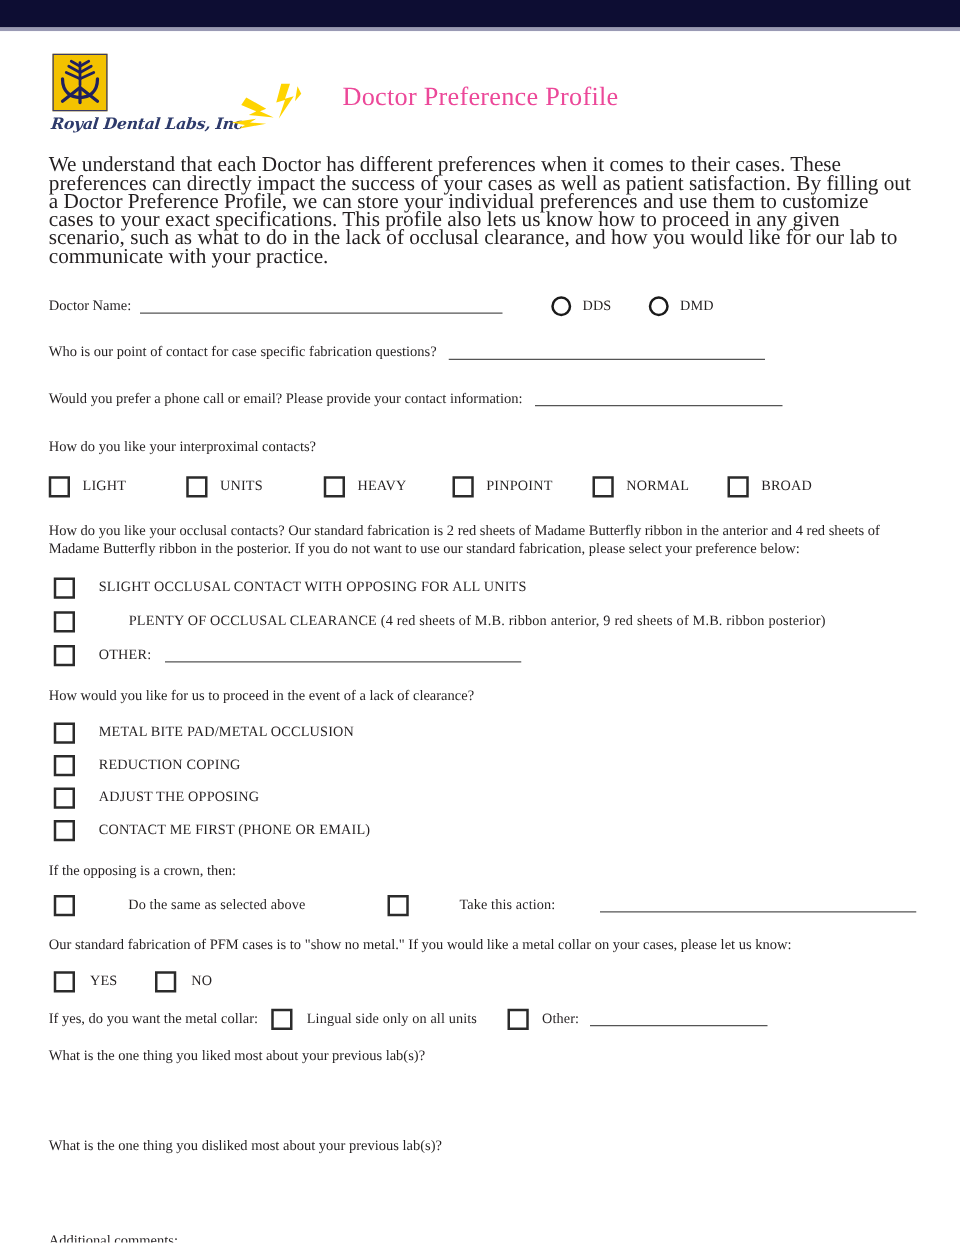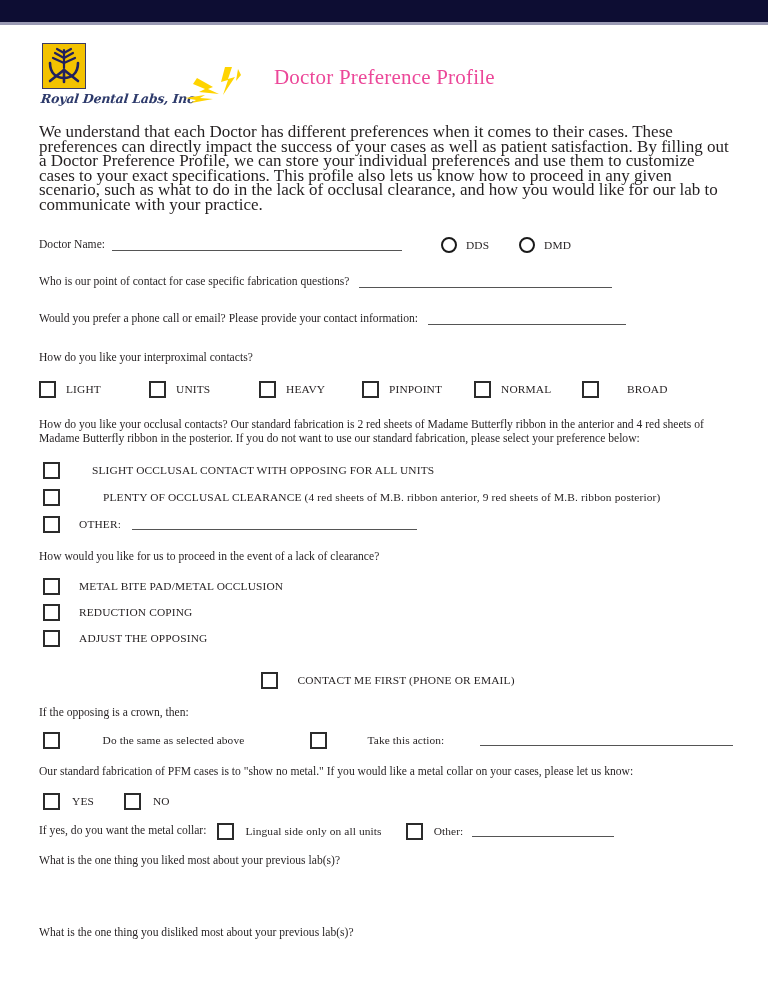--- a/index.html
+++ b/index.html
@@ -235,26 +235,26 @@
       <span class="opt-label-caps" style="margin-left:10px; width:83px;">LIGHT</span>
       <span class="cb"></span>
       <span class="opt-label-caps" style="margin-left:10px; width:83px;">UNITS</span>
       <span class="cb"></span>
       <span class="opt-label-caps" style="margin-left:10px; width:76px;">HEAVY</span>
       <span class="cb"></span>
       <span class="opt-label-caps" style="margin-left:10px; width:85px;">PINPOINT</span>
       <span class="cb"></span>
       <span class="opt-label-caps" style="margin-left:10px; width:81px;">NORMAL</span>
       <span class="cb"></span>
-      <span class="opt-label-caps" style="margin-left:28px;">BROAD</span>
+      <span class="opt-label-caps" style="margin-left:10px;">BROAD</span>
     </div>
 
     <div class="q-wrap" style="margin-top:20px;">How do you like your occlusal contacts? Our standard fabrication is 2 red sheets of Madame Butterfly ribbon in the anterior and 4 red sheets of Madame Butterfly ribbon in the posterior. If you do not want to use our standard fabrication, please select your preference below:</div>
 
-    <div class="row" style="margin-top:15px;gap:13px;">
+    <div class="row" style="margin-top:15px;">
       <span class="cb" style="margin-left:4px;"></span>
       <span class="opt-label-caps" style="margin-left:19px;">SLIGHT OCCLUSAL CONTACT WITH OPPOSING FOR ALL UNITS</span>
     </div>
 
     <div class="row" style="margin-top:10px;gap:24px;">
       <span class="cb" style="margin-left:4px;"></span>
       <span class="opt-label-caps" style="margin-left:19px;">PLENTY OF OCCLUSAL CLEARANCE (4 red sheets of M.B. ribbon anterior, 9 red sheets of M.B. ribbon posterior)</span>
     </div>
 
     <div class="row" style="margin-top:10px;">
@@ -270,21 +270,21 @@
       <span class="opt-label-caps" style="margin-left:19px;">METAL BITE PAD/METAL OCCLUSION</span>
     </div>
     <div class="row" style="margin-top:9px;">
       <span class="cb" style="margin-left:4px;"></span>
       <span class="opt-label-caps" style="margin-left:19px;">REDUCTION COPING</span>
     </div>
     <div class="row" style="margin-top:9px;">
       <span class="cb" style="margin-left:4px;"></span>
       <span class="opt-label-caps" style="margin-left:19px;">ADJUST THE OPPOSING</span>
     </div>
-    <div class="row" style="margin-top:25px;justify-content:center;">
+    <div class="row" style="margin-top:9px;">
       <span class="cb" style="margin-left:4px;"></span>
       <span class="opt-label-caps" style="margin-left:19px;">CONTACT ME FIRST (PHONE OR EMAIL)</span>
     </div>
 
     <div class="q" style="margin-top:17px;">If the opposing is a crown, then:</div>
     <div class="row" style="margin-top:12px;justify-content:space-between;">
       <span class="cb" style="margin-left:4px;"></span>
       <span class="opt-label" style="margin-left:16px;">Do the same as selected above</span>
       <span class="cb" style="margin-left:39px;"></span>
       <span class="opt-label" style="margin-left:14px;">Take this action:</span>

